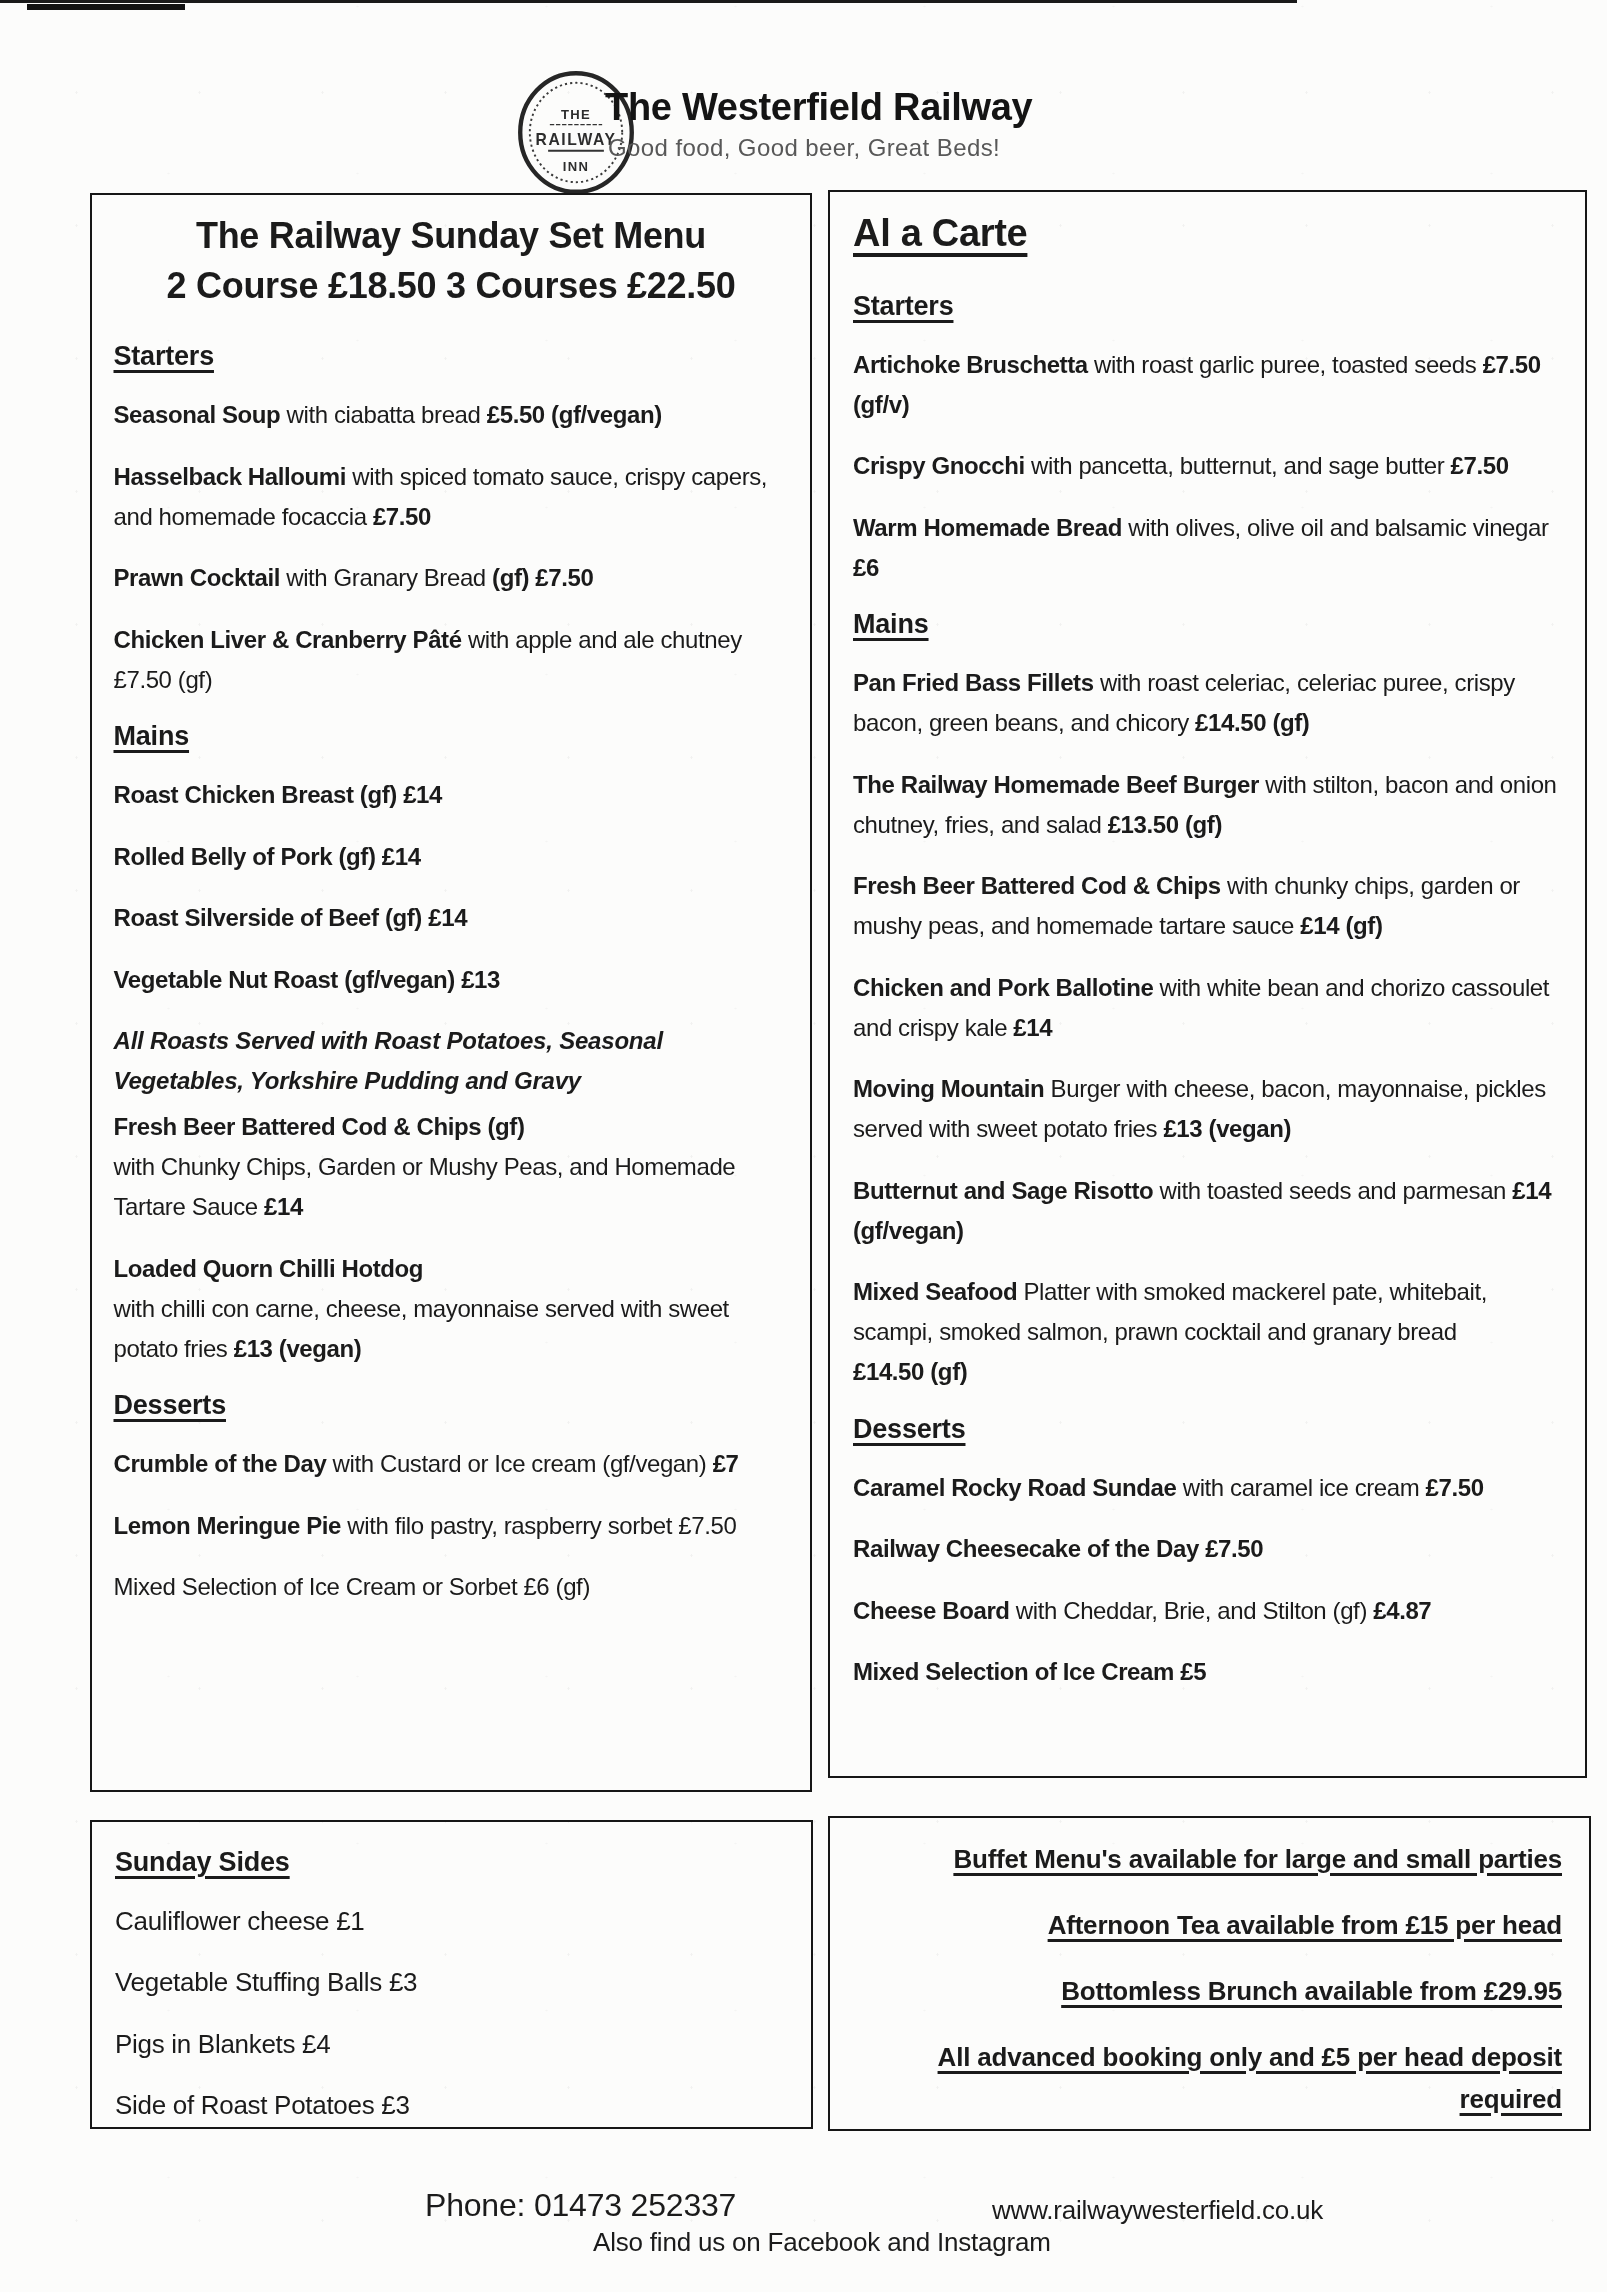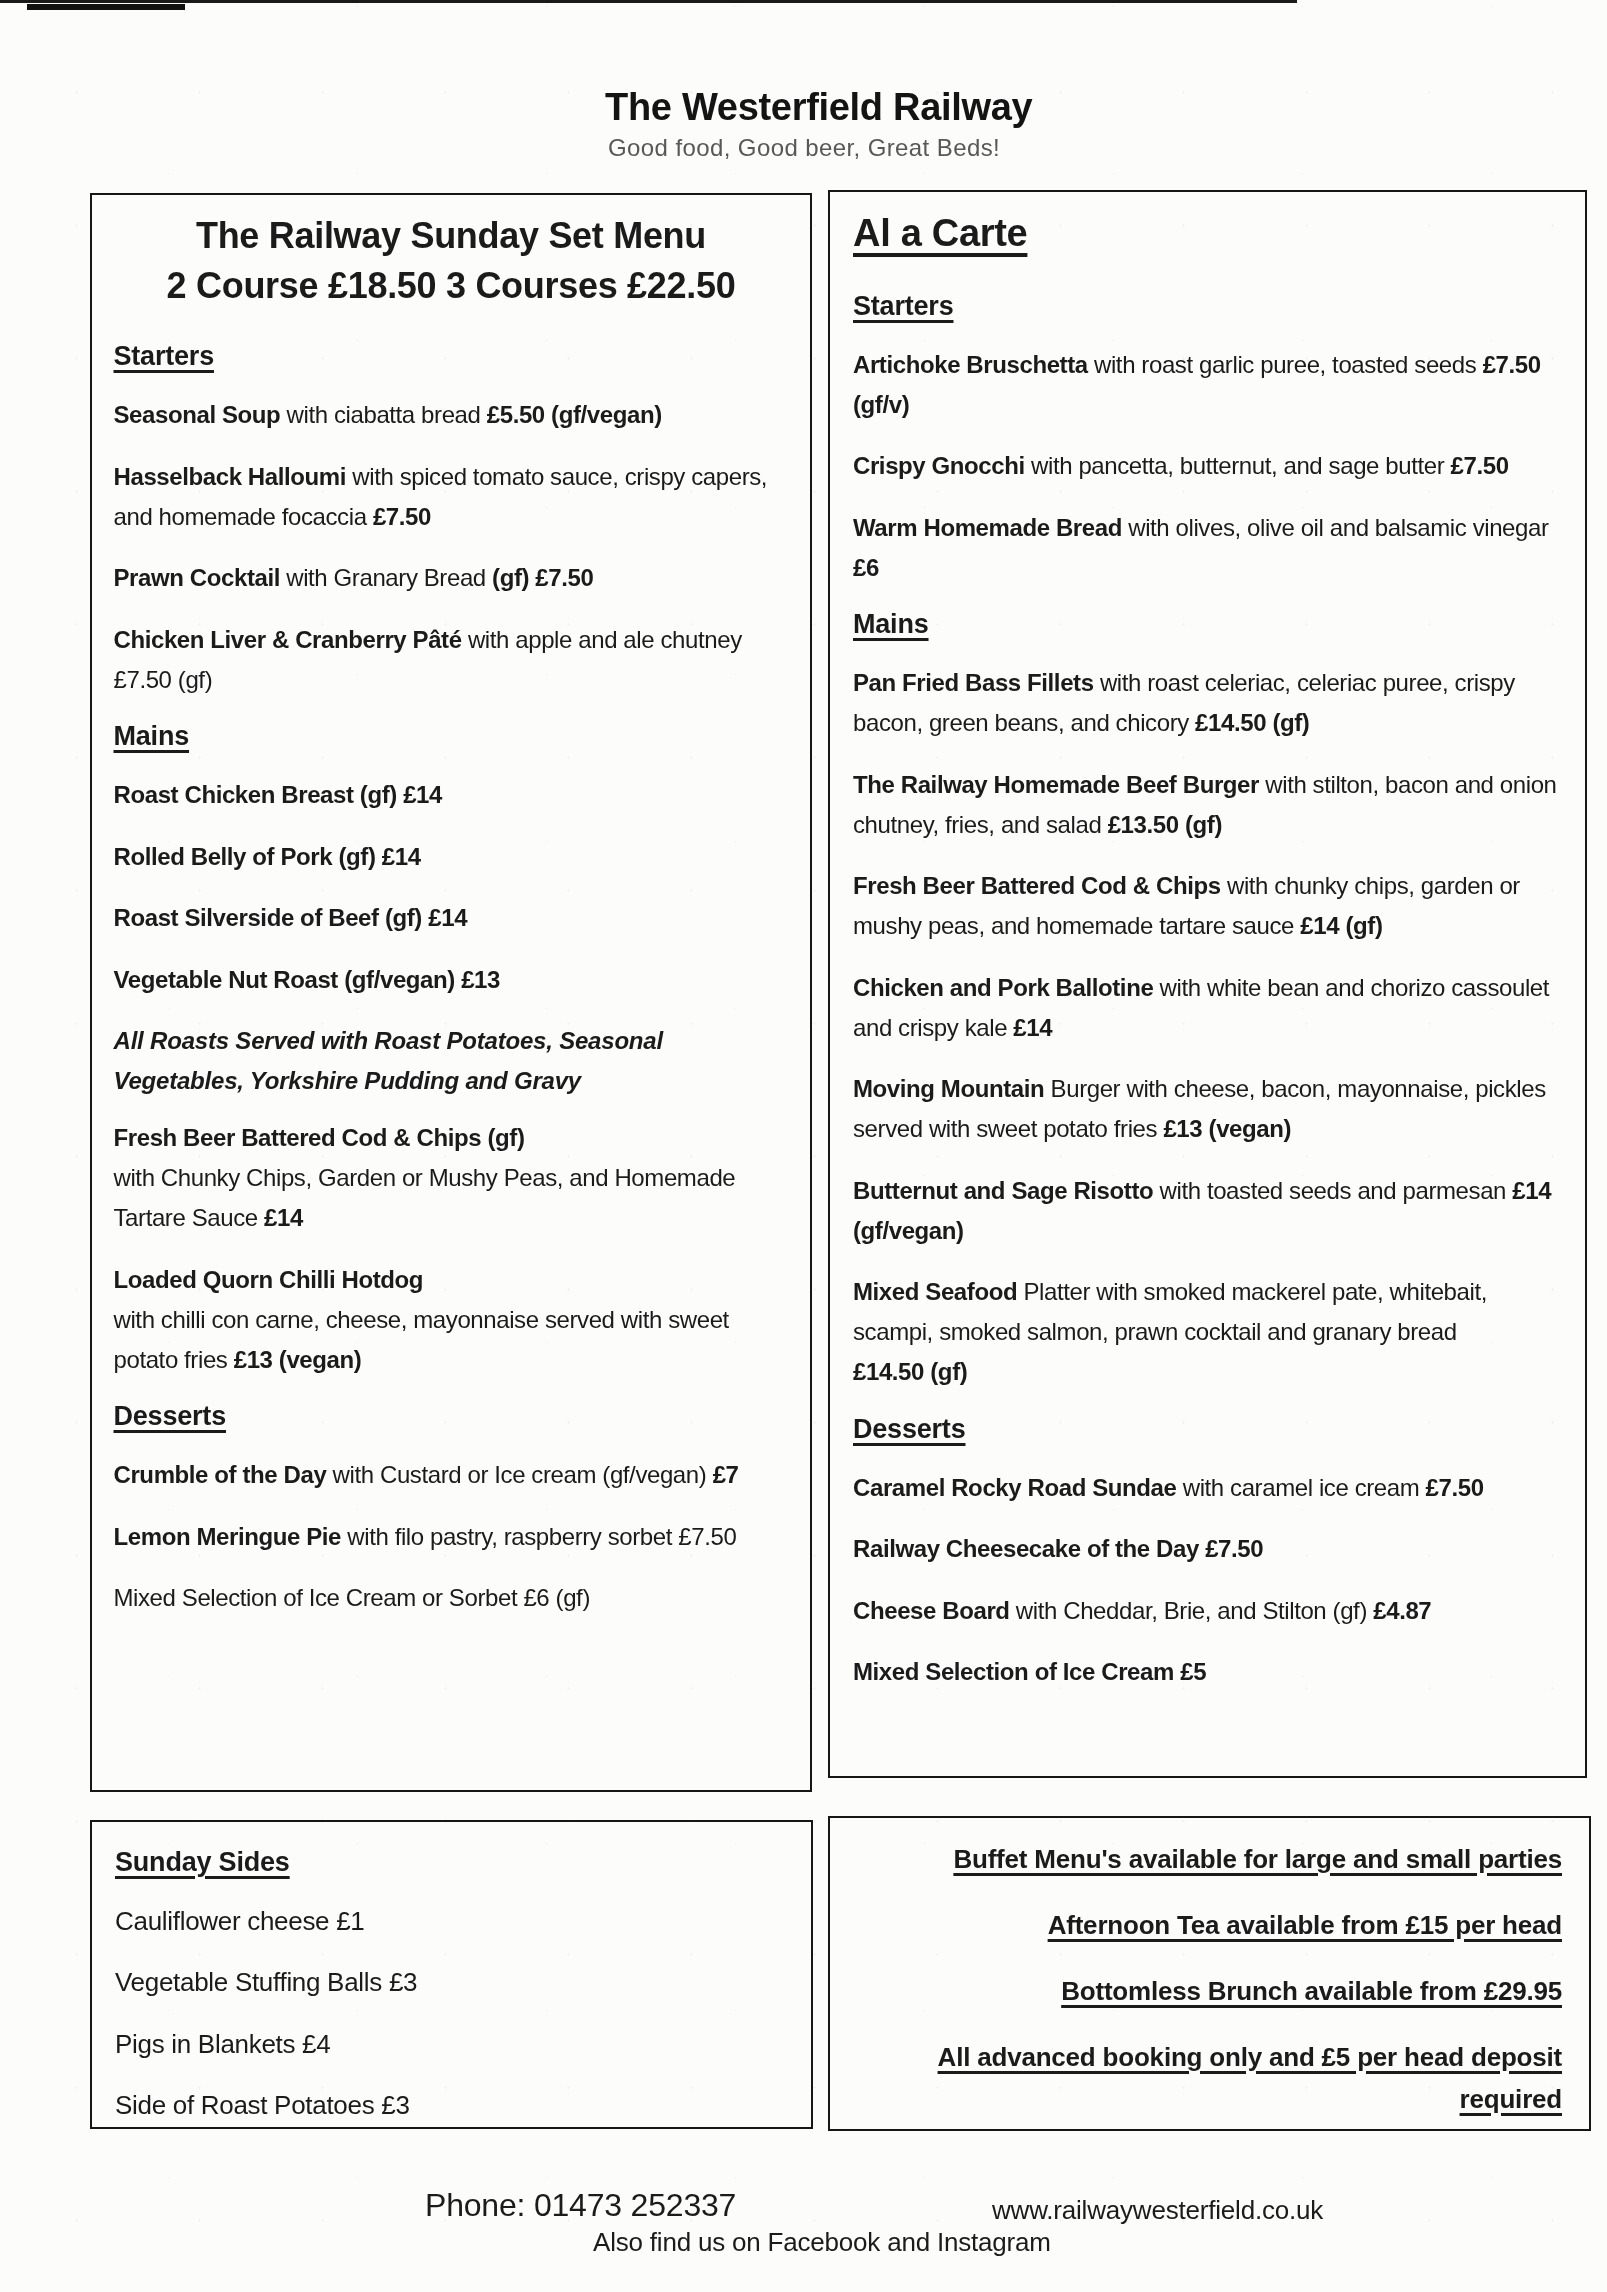--- a/index.html
+++ b/index.html
@@ -34,40 +34,51 @@
   #box-sides    { left:90px; top:1820px; width:723px; height:309px;  padding:14.3px 23px 0 23px; }
   #box-buffet   { left:828px; top:1816px; width:763px; height:315px;  padding:19.7px 27px 0 27px; }
 
   .set-title { font-size:36px; font-weight:bold; text-align:center; line-height:50px; margin:0 0 30px 0; letter-spacing:-0.3px; }
   .alacarte-title { font-size:38px; font-weight:bold; margin:1.8px 0 36px 0; text-decoration:underline; text-decoration-thickness:3.6px; text-underline-offset:7.2px; letter-spacing:-0.3px; }
 
   .hd { font-size:27px; font-weight:bold; margin:10.7px 0 23px 0; text-decoration:underline; text-decoration-thickness:2.7px; text-underline-offset:5.4px; letter-spacing:-0.2px; }
 
   .mi { font-size:24px; line-height:40px; margin:0 0 21.5px 0; white-space:pre-line; letter-spacing:-0.4px; }
   .mi .seg-b { font-weight:bold; }
-  .note { font-size:24px; line-height:40px; margin:0 0 17px 0; font-weight:bold; font-style:italic; letter-spacing:-0.2px; }
+  .note { font-size:24px; line-height:40px; margin:0 0 6px 0; font-weight:bold; font-style:italic; letter-spacing:-0.2px; }
 
   .side-item { font-size:26px; line-height:40px; margin:0 0 21.5px 0; letter-spacing:-0.3px; }
 
   .buffet-line { font-size:26px; font-weight:bold; text-align:right; line-height:42px; margin:0 0 24px 0;
                  text-decoration:underline; text-decoration-thickness:2.7px; text-underline-offset:4.5px; letter-spacing:-0.2px; }
 
   
   .footer-phone   { position:absolute; left:425px;  top:2187px; font-size:32px; letter-spacing:-0.2px; }
   .footer-website { position:absolute; left:992px; top:2187px; font-size:26px; letter-spacing:-0.2px;margin-top:8px; }
   .footer-social  { position:absolute; left:593px;  top:2227px; font-size:26px; letter-spacing:-0.2px; }
 </style>
 </head>
 <body>
 
 <div class="page">
 
   <div class="scanline-long"></div>
   <div class="scanline-dash"></div>
 
+  <div class="logo">
+    <svg viewBox="0 0 140 146">
+      <ellipse cx="70" cy="73" rx="64" ry="68" fill="none" stroke="#262626" stroke-width="5"></ellipse>
+      <ellipse cx="70" cy="73" rx="53" ry="57" fill="none" stroke="#3a3a3a" stroke-width="2.2" stroke-dasharray="2.5 3.5"></ellipse>
+      <text class="lg-sm" x="70" y="57">THE</text>
+      <line x1="40" y1="64" x2="100" y2="64" stroke="#333" stroke-width="1.6" stroke-dasharray="5 2"></line>
+      <text class="lg-lg" x="70" y="87">RAILWAY</text>
+      <line x1="38" y1="94" x2="102" y2="94" stroke="#333" stroke-width="2.4"></line>
+      <text class="lg-sm" x="70" y="117">INN</text>
+    </svg>
+  </div>
   <div class="brand-title">The Westerfield Railway</div>
   <div class="brand-tagline">Good food, Good beer, Great Beds!</div>
 
   <div class="box" id="box-set-menu">
     <div class="set-title">
       <div>The Railway Sunday Set Menu</div>
       <div>2 Course £18.50 3 Courses £22.50</div>
     </div>
 
     <div class="hd">Starters</div>

